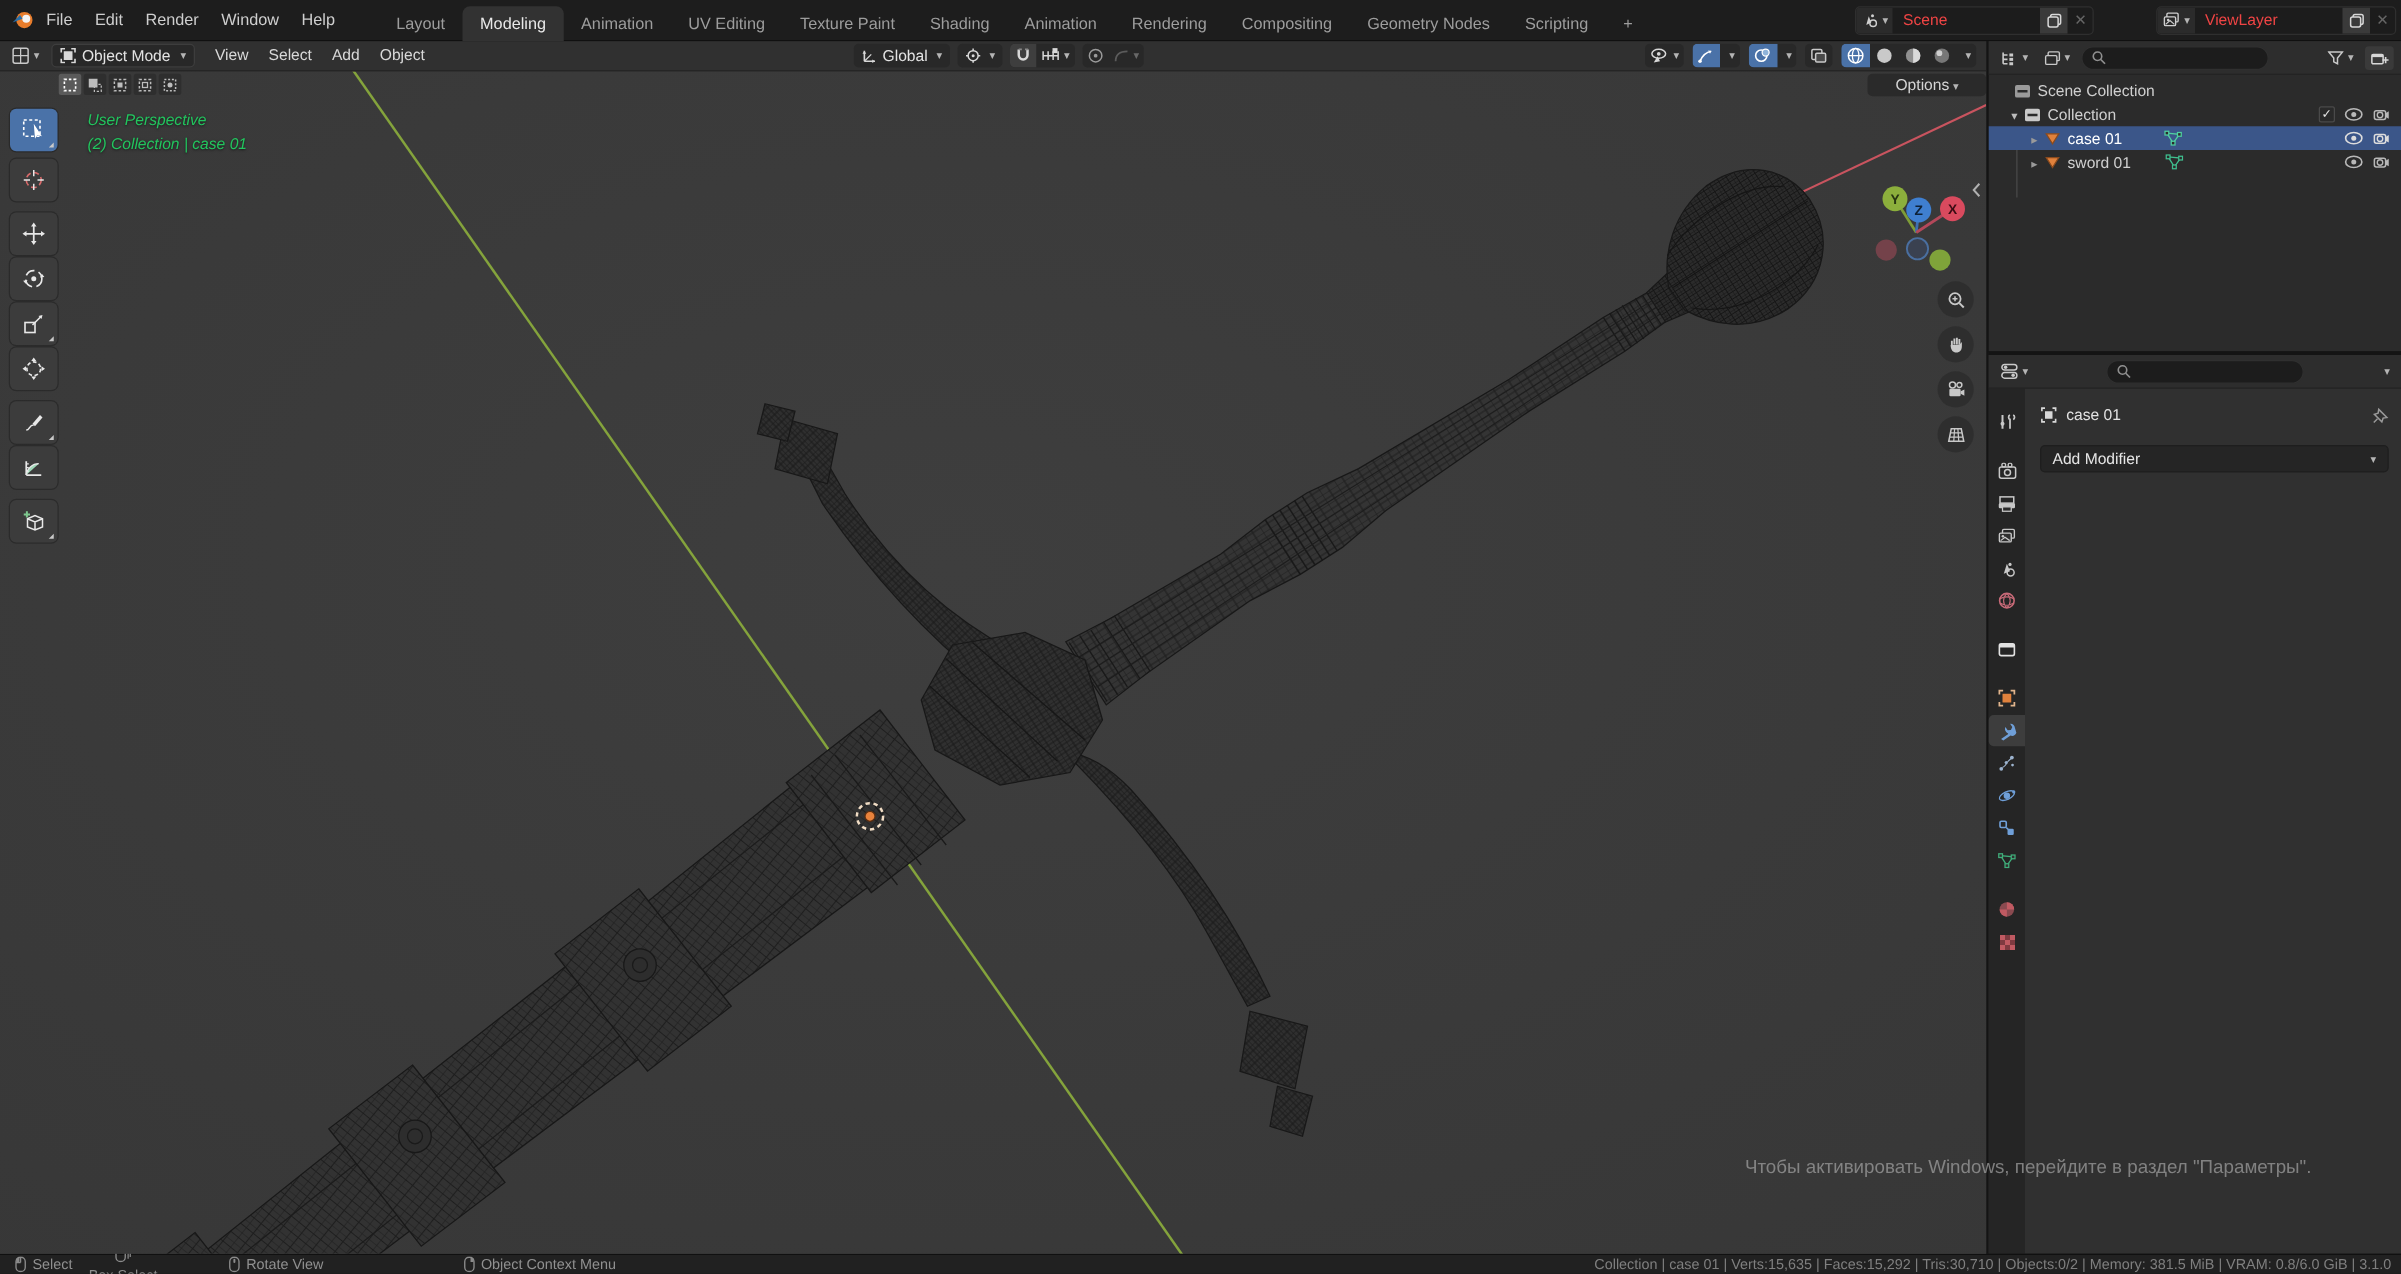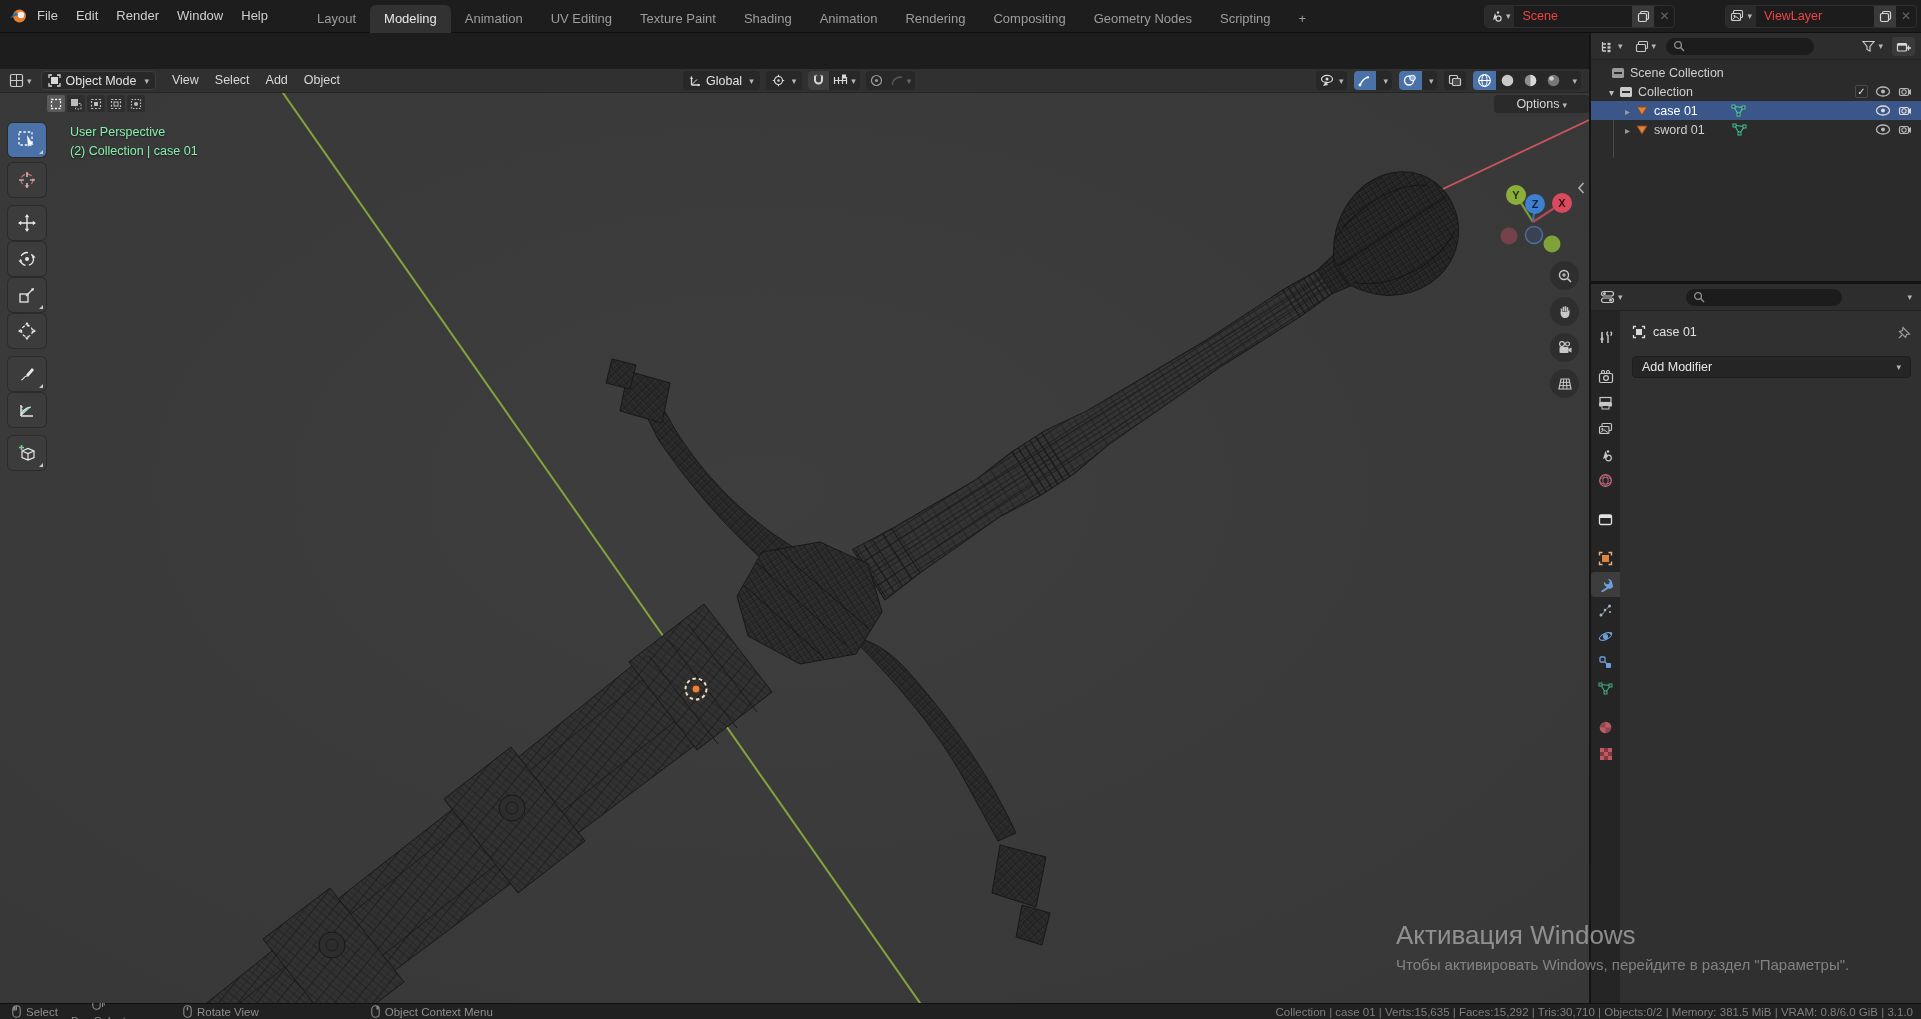--- a/index.html
+++ b/index.html
@@ -16,21 +16,21 @@
   .topbar-spacer { flex:1; }
   .id-block { display:flex; align-items:center; background:#1c1c1c; border:1px solid #2f2f2f; border-radius:4px; height:23px; margin-right:6px; overflow:hidden; }
   .id-block .icon-btn { background:#2b2b2b; height:100%; display:flex; align-items:center; padding:0 4px; }
   .id-block .id-name { color:#ef4444; font-size:12.5px; padding:0 8px; min-width:118px; }
   .id-block .mini-btn { background:#3a3a3a; height:100%; width:22px; display:flex; align-items:center; justify-content:center; }
   .id-block .x-btn { color:#666; font-size:12px; width:20px; text-align:center; }
   .chev::after { content:"\25BE"; color:#b5b5b5; font-size:9px; margin-left:3px; }
 
   
   .main { flex:1; display:flex; min-height:0; }
-  .viewport { width:1589px; display:flex; flex-direction:column; position:relative;margin-top:36px; }
+  .viewport { width:1589px; display:flex; flex-direction:column; position:relative; }
   .vp-header { height:24px; background:#303030; border-bottom:1px solid #252525; display:flex; align-items:center; padding:0 6px; position:relative; z-index:5; }
   .editor-btn { display:flex; align-items:center; padding:1px 3px; border-radius:3px; }
   .mode-dd { display:flex; align-items:center; background:#282828; border:1px solid #3d3d3d; border-radius:4px; height:19px; padding:0 6px; margin-left:6px; color:#e3e3e3; font-size:12.5px; gap:5px; }
   .vp-menus { display:flex; margin-left:8px; }
   .vp-menus .menu-item { line-height:23px; padding:0 8px; font-size:12.5px; color:#d8d8d8; }
   .hdr-center { position:absolute; left:683px; top:2px; display:flex; align-items:center; gap:6px; }
   .hdr-widget { display:flex; align-items:center; background:#282828; border-radius:4px; height:19px; padding:0 6px; gap:4px; color:#e3e3e3; font-size:12.5px; }
   .hdr-right { position:absolute; right:8px; top:2px; display:flex; align-items:center; gap:7px; }
   .tgl-group { display:flex; background:#282828; border-radius:4px; height:19px; align-items:center; overflow:hidden; }
   .tgl { height:19px; display:flex; align-items:center; justify-content:center; padding:0 4px; }
@@ -41,21 +41,21 @@
 
   
   .selmode-row { position:absolute; left:47px; top:2px; display:flex; gap:2px; }
   .selmode-btn { width:18px; height:17px; background:#2e2e2e; border-radius:2px; display:flex; align-items:center; justify-content:center; }
   .selmode-btn.on { background:#5a5a5a; }
 
   
   .options-btn { position:absolute; right:0; top:2px; background:rgba(40,40,40,.85); border-radius:4px; color:#d5d5d5; font-size:12.5px; padding:2px 22px; }
 
   
-  .vp-text { position:absolute; left:70px; top:30px; color:#86efac; font-size:12.5px; text-shadow:0 1px 2px rgba(0,0,0,.6); line-height:19px; }
+  .vp-text { position:absolute; left:70px; top:30px; color:#22c55e; font-size:12.5px; text-shadow:0 1px 2px rgba(0,0,0,.6); line-height:19px;font-style:italic; }
 
   
   .toolbar { position:absolute; left:8px; top:30px; display:flex; flex-direction:column; gap:2px; }
   .tool-btn { width:38px; height:34px; background:#3c3c3c; border-radius:5px; display:flex; align-items:center; justify-content:center; position:relative; box-shadow:0 0 0 1px rgba(0,0,0,.25); }
   .tool-btn.active { background:#4a72a8; }
   .tool-btn.gap { margin-top:7px; }
   .tool-btn.sub::after { content:""; position:absolute; right:3px; bottom:3px; border-left:4px solid transparent; border-bottom:4px solid #c9c9c9; }
 
   
   .nav-gizmo { position:absolute; left:1490px; top:86px; }
@@ -865,17 +865,16 @@
       <svg width="9" height="13" viewBox="0 0 9 13">
           <rect x="0.8" y="0.8" width="7.4" height="11.4" rx="3.5" fill="none" stroke="#8a8a8a" stroke-width="1.1"></rect>
           <path d="M7.8 1.6 Q6.8 1 5.4 1 L5.4 4.6 L7.8 4.6 Z" fill="#8a8a8a"></path>
         </svg>
       <span>Object Context Menu</span>
     </div>
     <div class="stats">Collection | case 01 | Verts:15,635 | Faces:15,292 | Tris:30,710 | Objects:0/2 | Memory: 381.5 MiB | VRAM: 0.8/6.0 GiB | 3.1.0</div>
   </div>
 
   <div class="watermark">
-    <div class="wm-title">Активация Windows</div>
     <div class="wm-sub">Чтобы активировать Windows, перейдите в раздел "Параметры".</div>
   </div>
 
 </div>
 
 </body></html>

